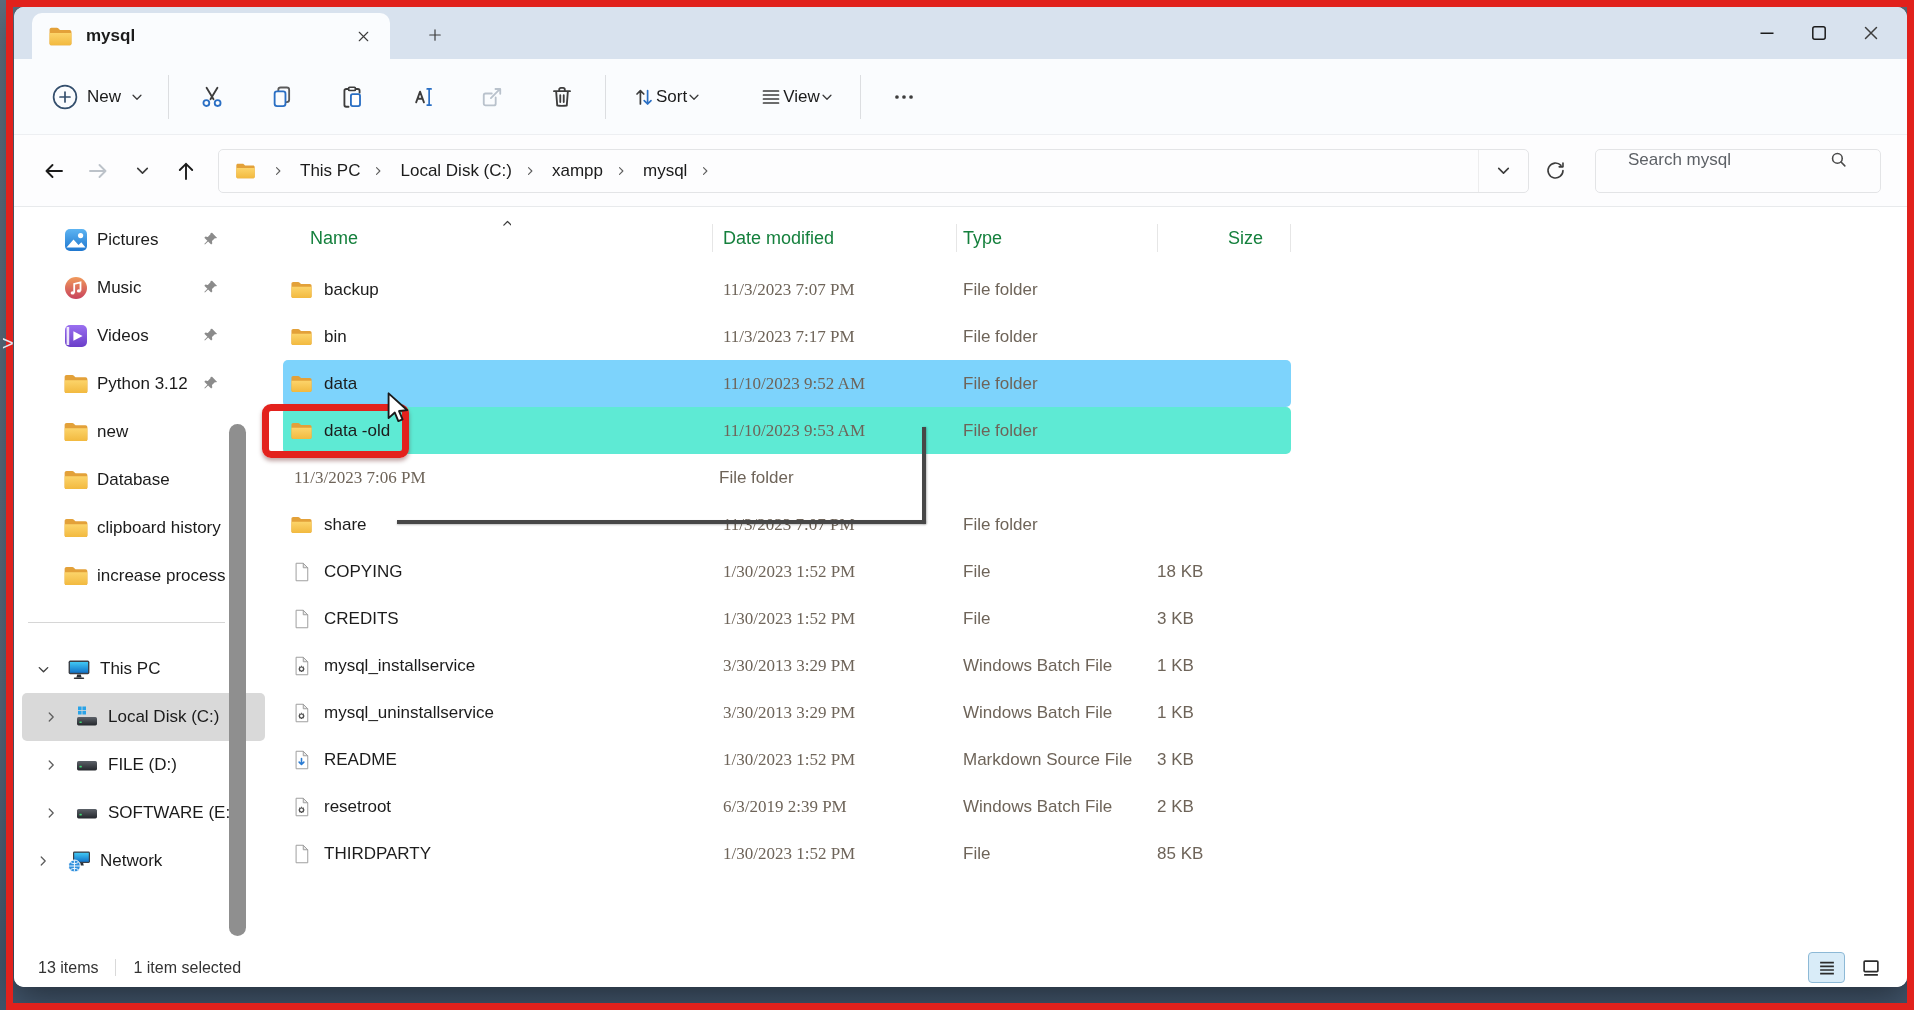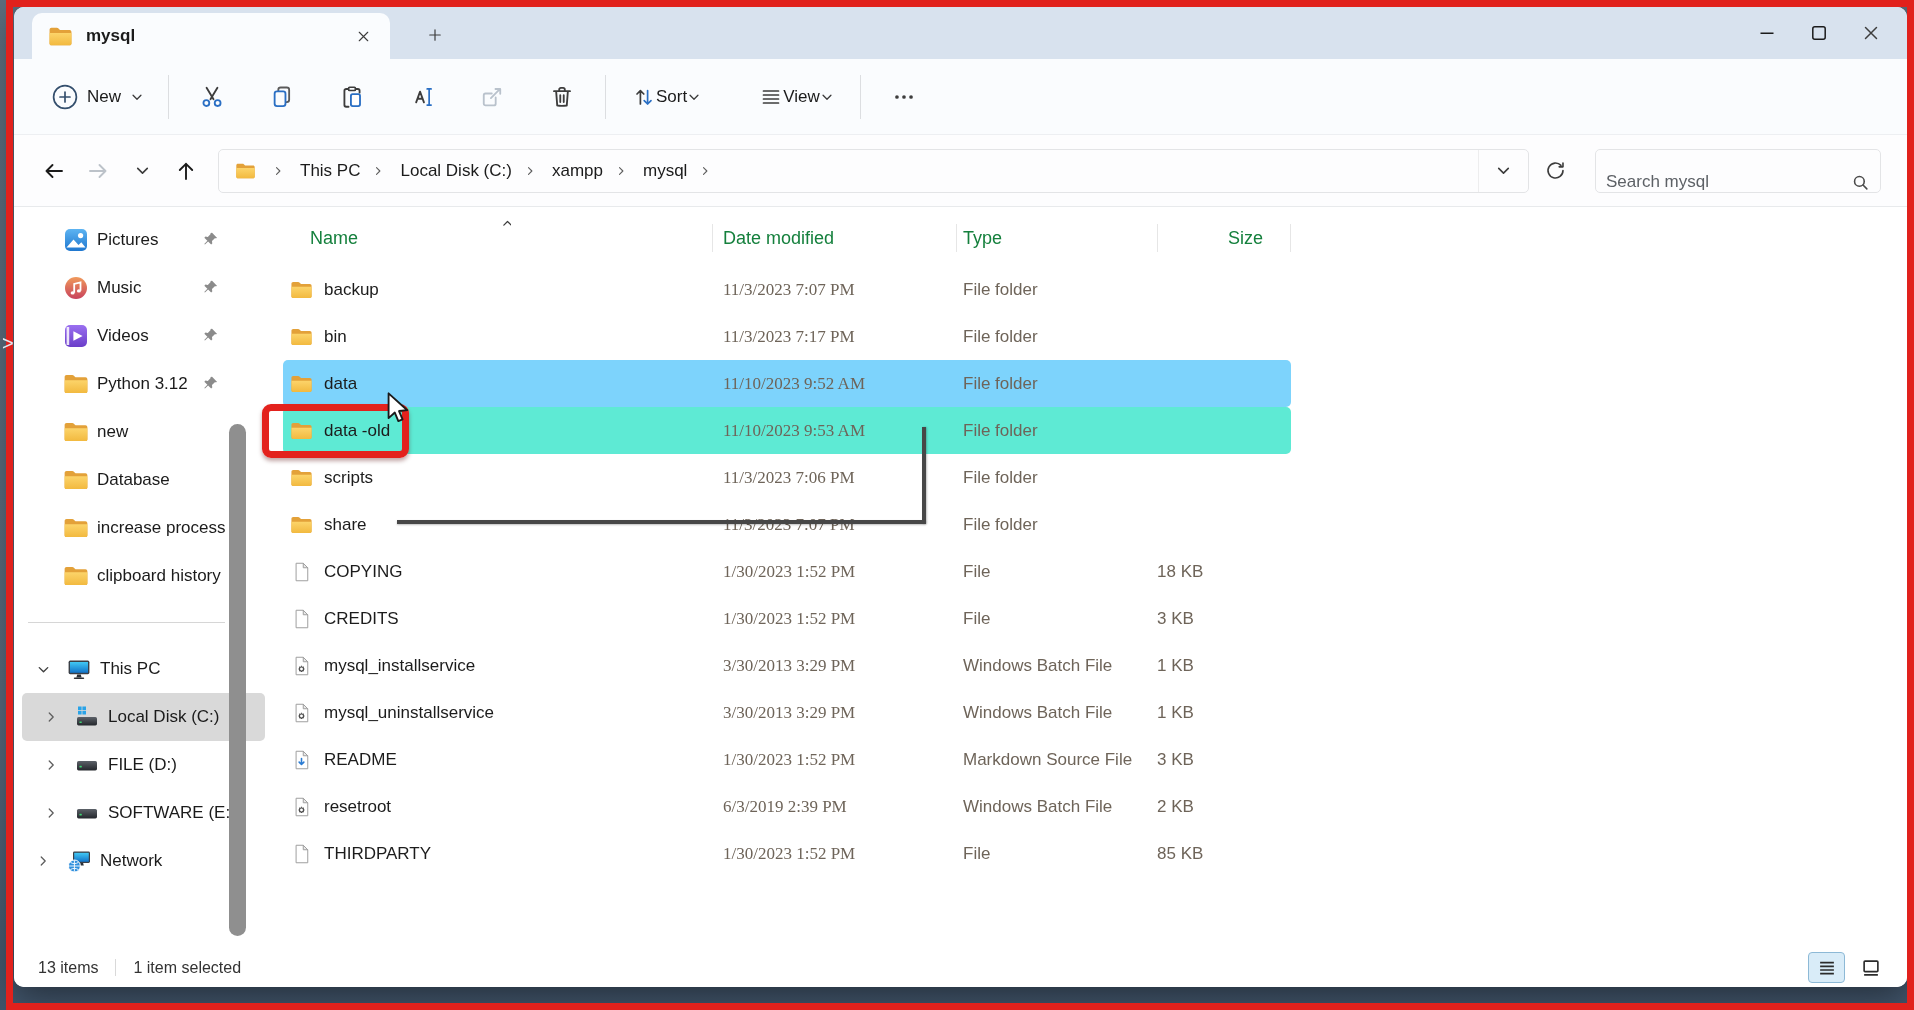--- a/index.html
+++ b/index.html
@@ -41,21 +41,21 @@
   .nav-btn { width:44px; height:40px; display:flex; align-items:center; justify-content:center; border-radius:5px; flex:none; }
   .addrbox { flex:1; height:44px; margin-left:10px; border:1px solid #e3e4e6; background:#fdfdfe;
              border-radius:5px; display:flex; align-items:stretch; overflow:hidden; }
   .addr-main { flex:1; display:flex; align-items:center; padding-left:16px; gap:4px; }
   .crumb-group { display:flex; align-items:center; }
   .crumb { font-size:17px; color:#1b1b1b; padding:4px 6px; border-radius:4px; white-space:nowrap; }
   .crumb-chev { margin:0 6px; display:flex; }
   .addr-drop { width:50px; border-left:1px solid #ededee; display:flex; align-items:center; justify-content:center; }
   .refresh-btn { width:52px; height:44px; display:flex; align-items:center; justify-content:center; flex:none; }
   .searchbox { width:286px; height:44px; margin-left:14px; border:1px solid #e3e4e6; background:#fdfdfe;
-               border-radius:5px; display:flex; align-items:flex-end; padding:0 10px; flex:none; }
+               border-radius:5px; display:flex; align-items:flex-start; padding:0 32px; flex:none; }
   .search-ph { flex:1; font-size:17px; color:#5d6166; }
 
   
   .main { flex:1; min-height:0; display:flex; background:#fff; }
   .sidebar { flex:none; width:261px; padding-top:9px; position:relative; }
   .sb-item { height:48px; display:flex; align-items:center; margin:0 10px 0 8px; border-radius:5px; position:relative; font-size:17px; color:#1b1b1b; }
   .sb-item.pinned-row { padding-left:41px; }
   .sb-item.tree-row { padding-left:8px; }
   .sb-item.tree-row.child { padding-left:16px; }
   .sb-chev { width:26px; display:flex; justify-content:center; flex:none; }
@@ -580,29 +580,29 @@
               <use href="#sym-folder"></use>
             </svg>
             <span class="sb-label">Database</span>
 
           </div>
 
           <div class="sb-item pinned-row">
             <svg class="sb-icon">
               <use href="#sym-folder"></use>
             </svg>
+            <span class="sb-label">clipboard history</span>
+
+          </div>
+
+          <div class="sb-item pinned-row">
+            <svg class="sb-icon">
+              <use href="#sym-folder"></use>
+            </svg>
             <span class="sb-label">increase process</span>
-
-          </div>
-
-          <div class="sb-item pinned-row">
-            <svg class="sb-icon">
-              <use href="#sym-folder"></use>
-            </svg>
-            <span class="sb-label">clipboard history</span>
 
           </div>
 
         <div class="sb-sep"></div>
 
           <div class="sb-item tree-row">
             <span class="sb-chev">
               <svg width="15" height="15">
                 <use href="#sym-chev-down"></use>
               </svg>
@@ -731,26 +731,20 @@
                   <use href="#sym-folder"></use>
                 </svg>
                 <span>data -old</span>
               </span>
               <span class="cell-date">11/10/2023 9:53 AM</span>
               <span class="cell-type">File folder</span>
               <span class="cell-size"></span>
             </div>
 
             <div class="frow">
-              <span class="cell-name">
-                <svg class="ficon" width="23" height="20">
-                  <use href="#sym-folder"></use>
-                </svg>
-                <span>scripts</span>
-              </span>
               <span class="cell-date">11/3/2023 7:06 PM</span>
               <span class="cell-type">File folder</span>
               <span class="cell-size"></span>
             </div>
 
             <div class="frow">
               <span class="cell-name">
                 <svg class="ficon" width="23" height="20">
                   <use href="#sym-folder"></use>
                 </svg>

